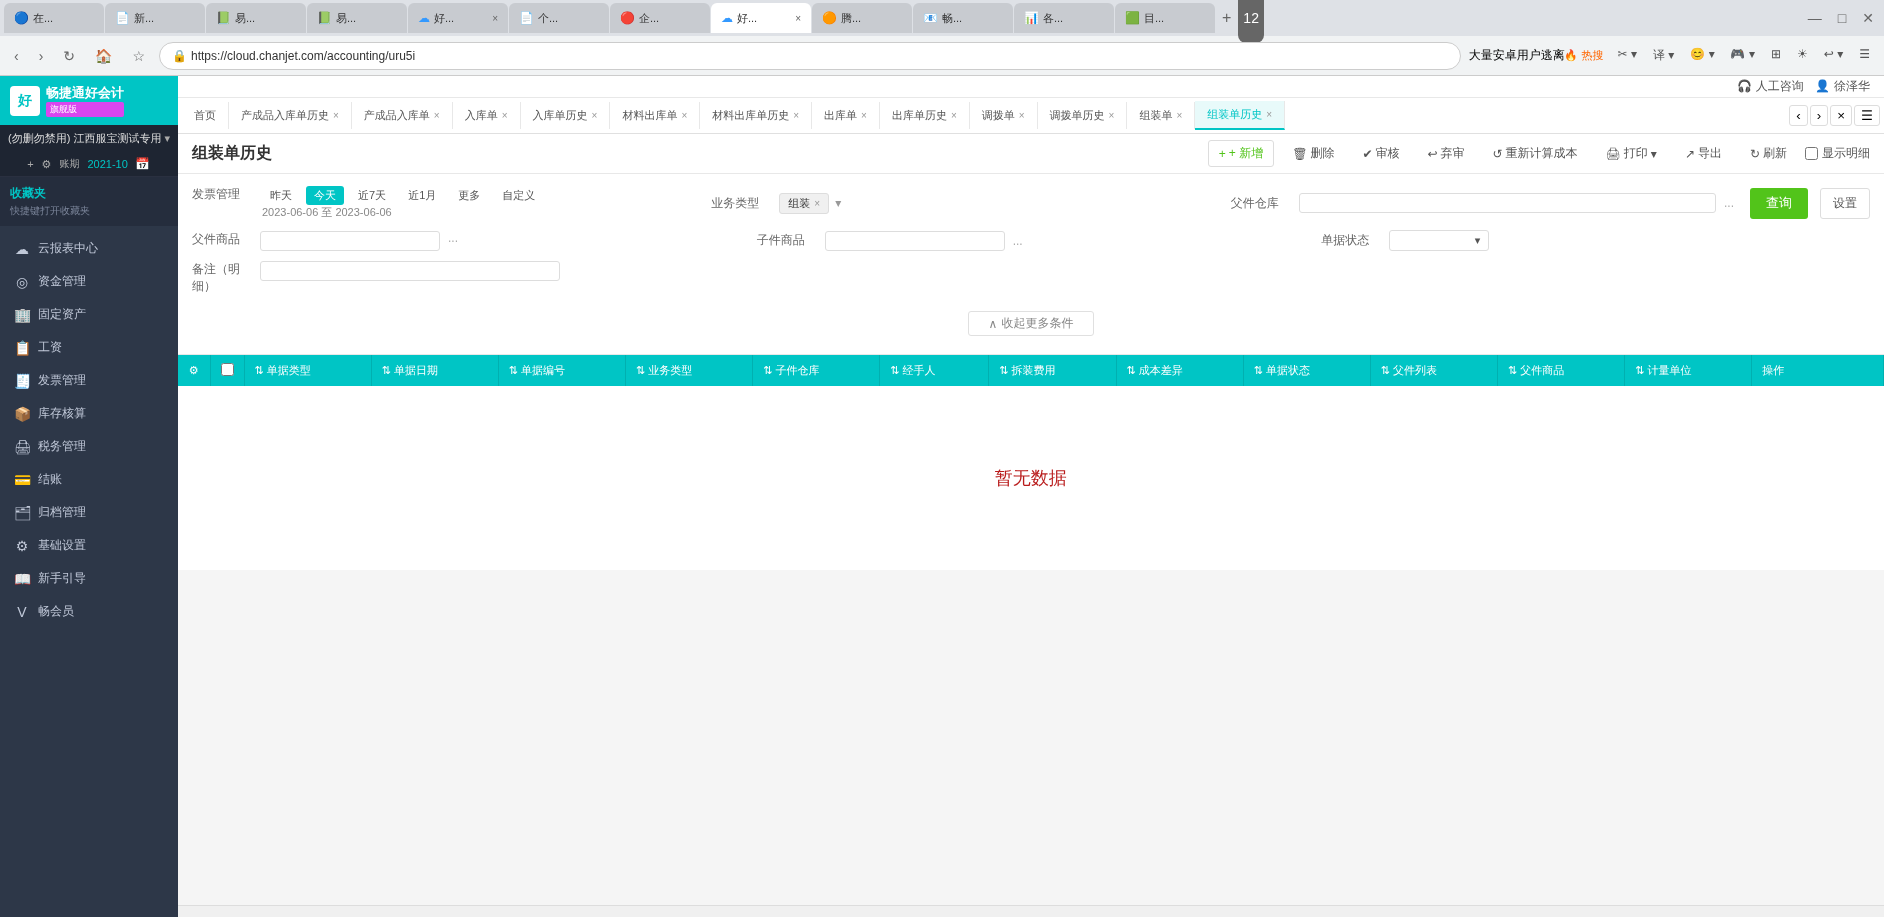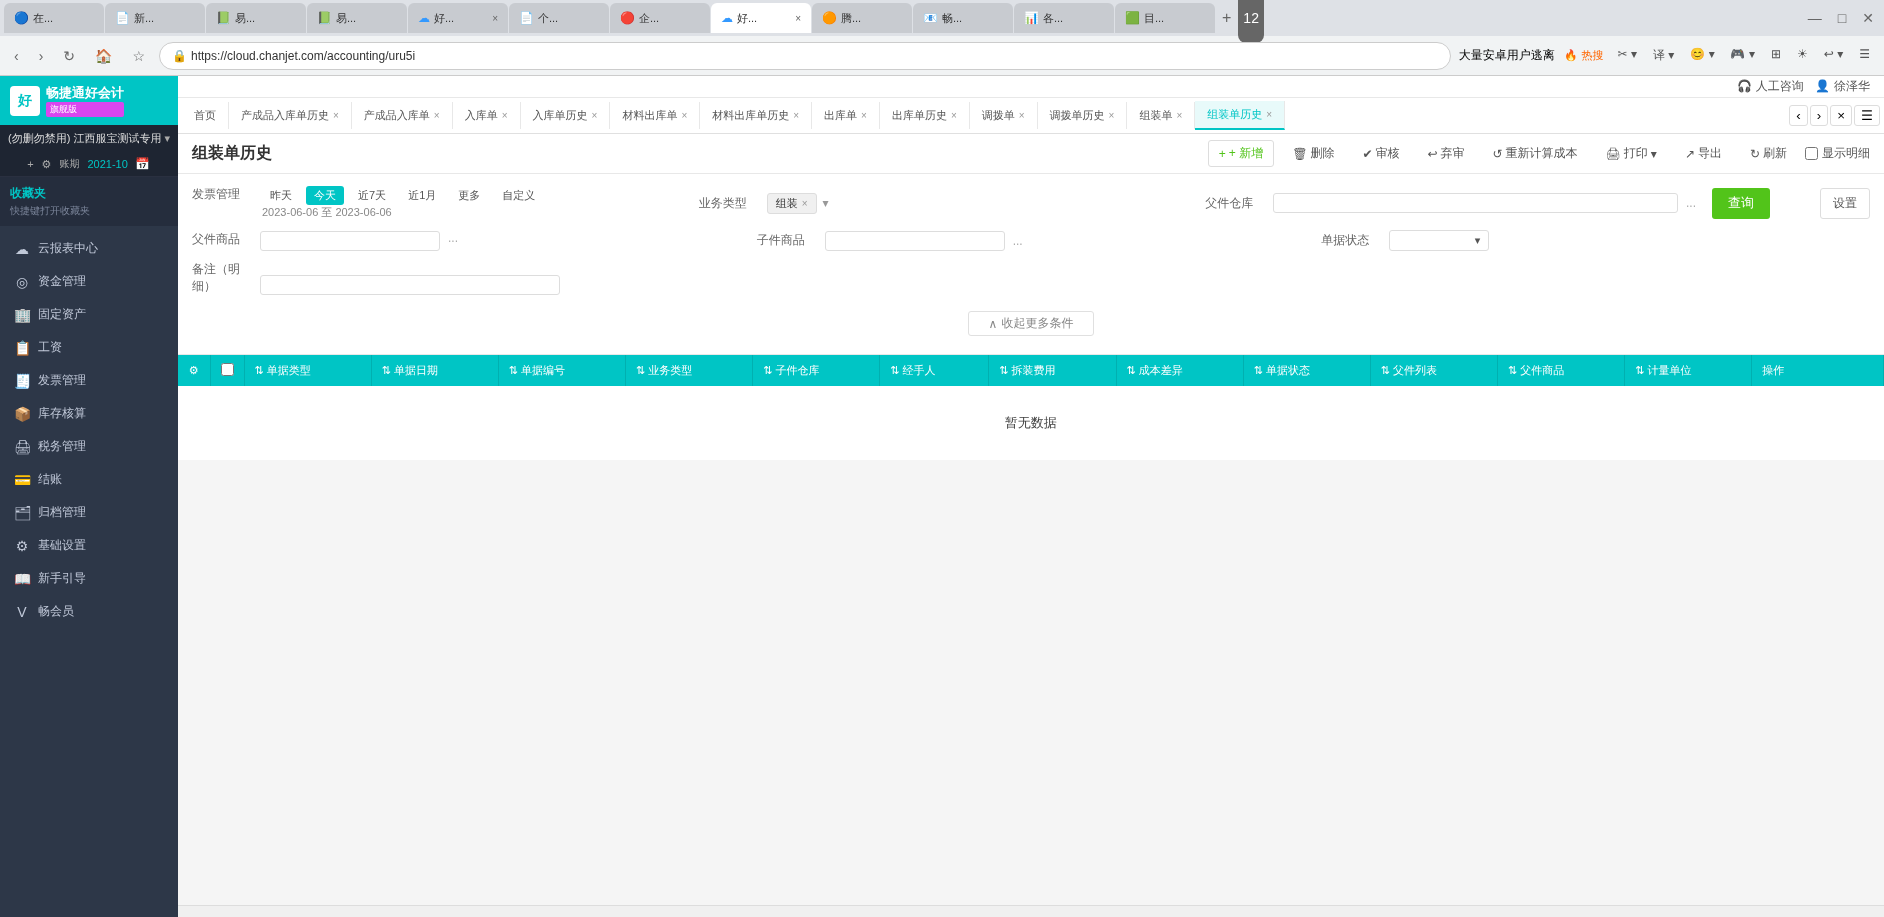--- a/index.html
+++ b/index.html
@@ -11,21 +11,21 @@
     .tab { display: flex; align-items: center; height: 30px; padding: 0 10px; background: #c8cbd0; border-radius: 6px 6px 0 0; font-size: 11px; color: #333; gap: 4px; min-width: 100px; max-width: 150px; white-space: nowrap; overflow: hidden; }
     .tab.active { background: #fff; }
     .tab-close { margin-left: auto; color: #666; font-size: 10px; cursor: pointer; }
     .tab-new { background: none; border: none; font-size: 16px; color: #666; cursor: pointer; padding: 0 6px; }
     .tab-count { background: #666; color: white; border-radius: 8px; padding: 17px 5px; font-size: 14px; }
 
     .address-bar { display: flex; align-items: center; height: 40px; background: #f1f3f4; padding: 0 8px; gap: 8px; border-bottom: 1px solid #ccc; }
     .nav-btn { background: none; border: none; font-size: 14px; color: #666; cursor: pointer; padding: 2px 6px; border-radius: 3px; }
     .url-bar { flex: 1; height: 28px; border: 1px solid #ccc; border-radius: 14px; background: white; display: flex; align-items: center; padding: 0 12px; font-size: 12px; color: #333; }
     .url-lock { color: #5cb85c; margin-right: 4px; }
-    .search-area { display: flex; align-items: center; gap: 10px; }
+    .search-area { display: flex; align-items: center; gap: 0; }
     .hot-search { color: #ff6600; font-size: 11px; }
     .toolbar-icons { display: flex; gap: 4px; }
     .tb-icon { padding: 2px 6px; font-size: 12px; color: #555; cursor: pointer; }
 
     
     .app-container { display: flex; height: calc(917px - 76px); }
 
     
     .sidebar { width: 178px; background: #2d3748; display: flex; flex-direction: column; flex-shrink: 0; }
     .sidebar-logo { background: #00c5c5; padding: 8px 10px; display: flex; align-items: center; gap: 6px; }
@@ -78,21 +78,21 @@
 
     
     .table-container { flex: 1; overflow: auto; }
     .data-table { width: 100%; border-collapse: collapse; background: white; }
     .table-header { background: #00c5c5; }
     .th { padding: 8px 10px; color: white; font-size: 11px; font-weight: normal; white-space: nowrap; border-right: 1px solid #00b0b0; text-align: left; cursor: pointer; user-select: none; }
     .th-gear { width: 32px; background: #00c5c5; text-align: center; }
     .th-checkbox { width: 28px; text-align: center; }
 
     .query-btn { background: #52c41a; color: white; border: none; border-radius: 3px; padding: 6px 16px; font-size: 13px; cursor: pointer; }
-    .settings-btn { background: white; border: 1px solid #ddd; color: #555; border-radius: 3px; padding: 6px 12px; font-size: 12px; cursor: pointer; margin-left: 38px; }
+    .settings-btn { background: white; border: 1px solid #ddd; color: #555; border-radius: 3px; padding: 6px 12px; font-size: 12px; cursor: pointer; }
     .act-btn { display: flex; align-items: center; gap: 3px; padding: 4px 10px; border-radius: 3px; font-size: 12px; cursor: pointer; border: none; background: none; color: #555; }
   </style>
 </head>
 <body>
 
 <div class="browser-chrome">
   <div class="tab-bar">
     <div class="tab">
       <span style="color:#1a73e8; font-size:12px;">🔵</span>
       <span style="font-size:11px;">在...</span>
@@ -421,21 +421,21 @@
         <div style="display:flex; align-items:center; gap:8px; flex:1;">
           <span class="filter-label">单据状态</span>
           <div class="status-select">
             <span></span>
             <span style="margin-left:auto;">▾</span>
           </div>
         </div>
       </div>
 
       <div class="filter-row">
-        <div style="display:flex; align-items:flex-end; gap:8px; flex:1;">
+        <div style="display:flex; align-items:flex-start; gap:8px; flex:1;">
           <span class="filter-label">备注（明细）</span>
           <input class="filter-input" style="width: 300px;" type="text">
         </div>
       </div>
 
       <div class="collapse-row">
         <button class="collapse-btn">
           <span>∧</span>
           <span>收起更多条件</span>
         </button>
@@ -489,21 +489,21 @@
               <span>⇅ 计量单位</span>
             </th>
             <th class="th" style="background:#00c5c5; min-width:80px;">
               <span>操作</span>
             </th>
           </tr>
         </thead>
         <tbody>
 
           <tr>
-            <td colspan="15" style="text-align:center; padding: 28px 0; color: #404040; font-size:13px;">
+            <td colspan="15" style="text-align:center; padding: 80px 0; color: #b91c1c; font-size:18px;">
               暂无数据
             </td>
           </tr>
         </tbody>
       </table>
     </div>
 
     <div style="height:12px; background:#f0f0f0; border-top:1px solid #ddd;"></div>
 
   </div>

